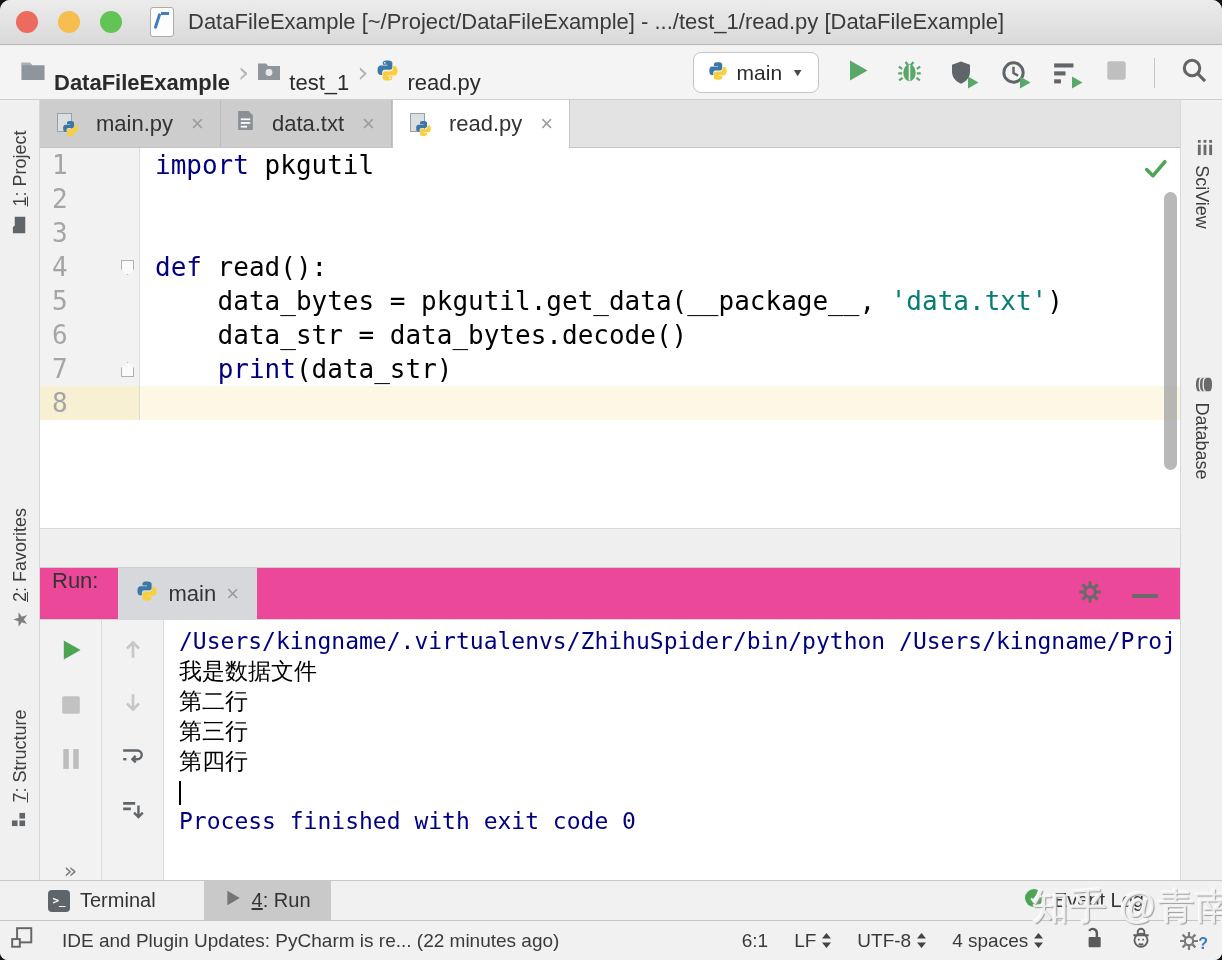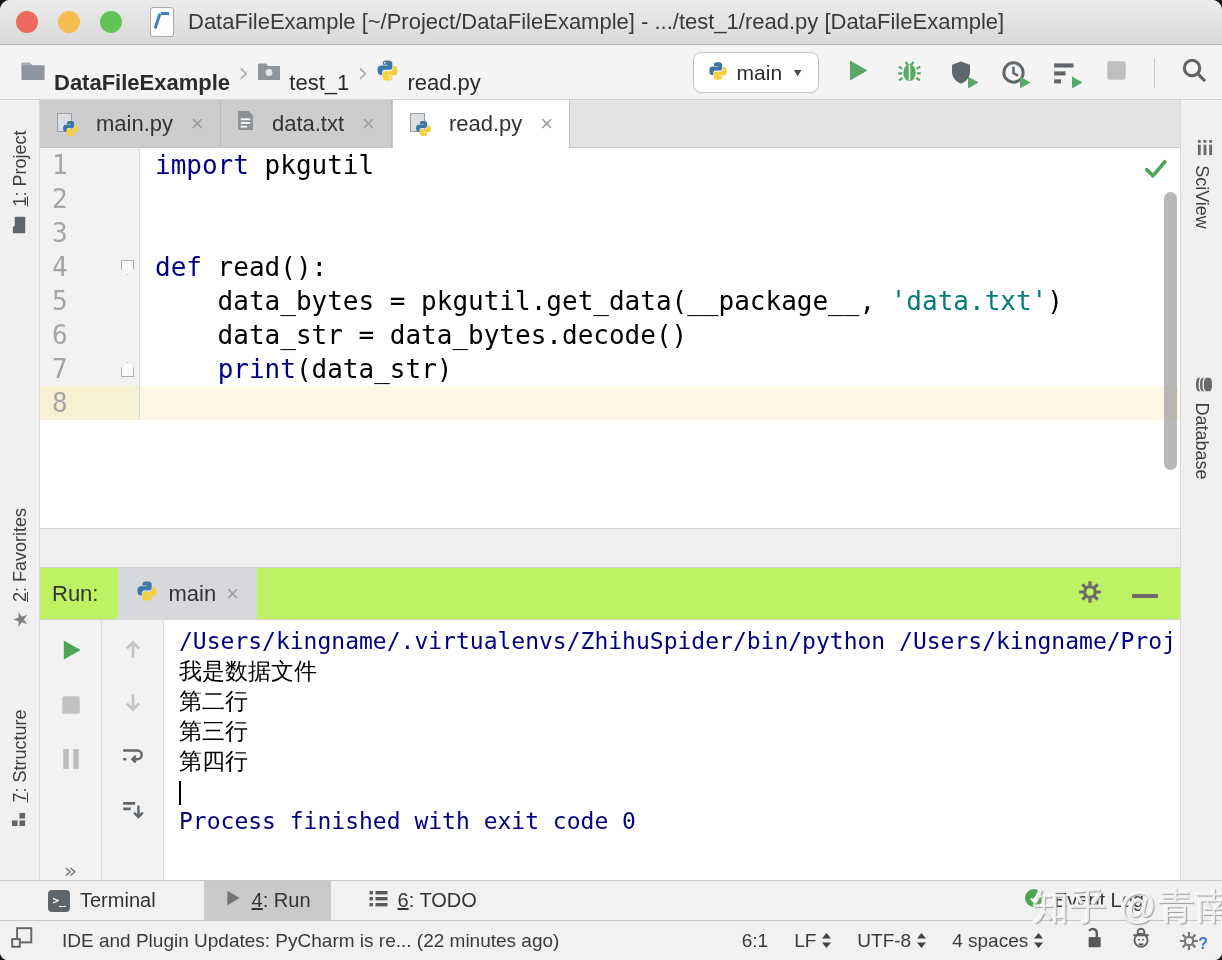--- a/index.html
+++ b/index.html
@@ -83,22 +83,22 @@
   .fold.up { clip-path:polygon(50% 0,100% 38%,100% 100%,0 100%,0 38%); }
   .edit-check { position:absolute; right:12px; top:8px; }
   .edit-scroll { position:absolute; right:3px; top:44px; width:13px; height:278px; background:#A0A0A0;
                  opacity:.75; border-radius:7px; }
 
   .strip { position:absolute; left:0; top:428px; width:1140px; height:40px; background:#EFEFEF;
            border-top:1px solid #D8D8D8; border-bottom:1px solid #CFCFCF; }
 
   
   .runpanel { position:absolute; left:0; top:468px; width:1140px; height:312px; }
-  .run-header { height:52px; background:#bef264; border-bottom:1px solid #D5D5D5;
-                display:flex; align-items:center; }
+  .run-header { height:52px; background:#ec4899; border-bottom:1px solid #D5D5D5;
+                display:flex; }
   .run-label { font-size:22px; color:#333; margin-left:12px; }
   .run-tab { display:flex; align-items:center; gap:10px; background:#D6D8DC; height:52px;
              padding:0 18px; margin-left:20px; font-size:22px; color:#333; }
   .run-header-actions { margin-left:auto; margin-right:22px; display:flex; align-items:center; gap:30px; }
   .run-body { display:flex; height:260px; }
   .toolcol { width:62px; background:#F2F2F2; border-right:1px solid #DBDBDB;
              display:flex; flex-direction:column; align-items:center; padding-top:18px; gap:28px; }
   .toolcol .spacer { flex:1; }
   .chev2 { font-size:22px; color:#7F7F7F; padding-bottom:12px; font-family:"DejaVu Sans", sans-serif; }
   .colsep { width:42px; height:1px; background:#D0D0D0; }
@@ -482,35 +482,20 @@
       <span>Terminal</span>
     </div>
     <div class="tw-btn selected" style="margin-left:28px">
       <span>
         <svg width="18" height="18" viewBox="0 0 16 16">
             <path fill="#757575" d="M3 1.5l11 6.5-11 6.5z"></path>
           </svg>
       </span>
       <span><span class="mn">4</span><span>: Run</span></span>
     </div>
-    <div class="tw-btn" style="margin-left:18px">
-      <span>
-        <svg width="19" height="19" viewBox="0 0 18 19">
-            <g fill="#5A5A5A">
-              <rect x="0" y="2" width="3.4" height="3.4"></rect>
-              <rect x="6" y="2" width="12" height="3.4"></rect>
-              <rect x="0" y="8" width="3.4" height="3.4"></rect>
-              <rect x="6" y="8" width="12" height="3.4"></rect>
-              <rect x="0" y="14" width="3.4" height="3.4"></rect>
-              <rect x="6" y="14" width="12" height="3.4"></rect>
-            </g>
-          </svg>
-      </span>
-      <span><span class="mn">6</span><span>: TODO</span></span>
-    </div>
     <div class="tw-btn evlog">
       <span>
         <svg width="20" height="20" viewBox="0 0 20 20">
             <circle cx="10" cy="10" r="9" fill="#4CA553"></circle>
             <path d="M7 10.5l2.2 2.2L13.5 7" stroke="#fff" stroke-width="2" fill="none"></path>
           </svg>
       </span>
       <span>Event Log</span>
     </div>
   </div>

